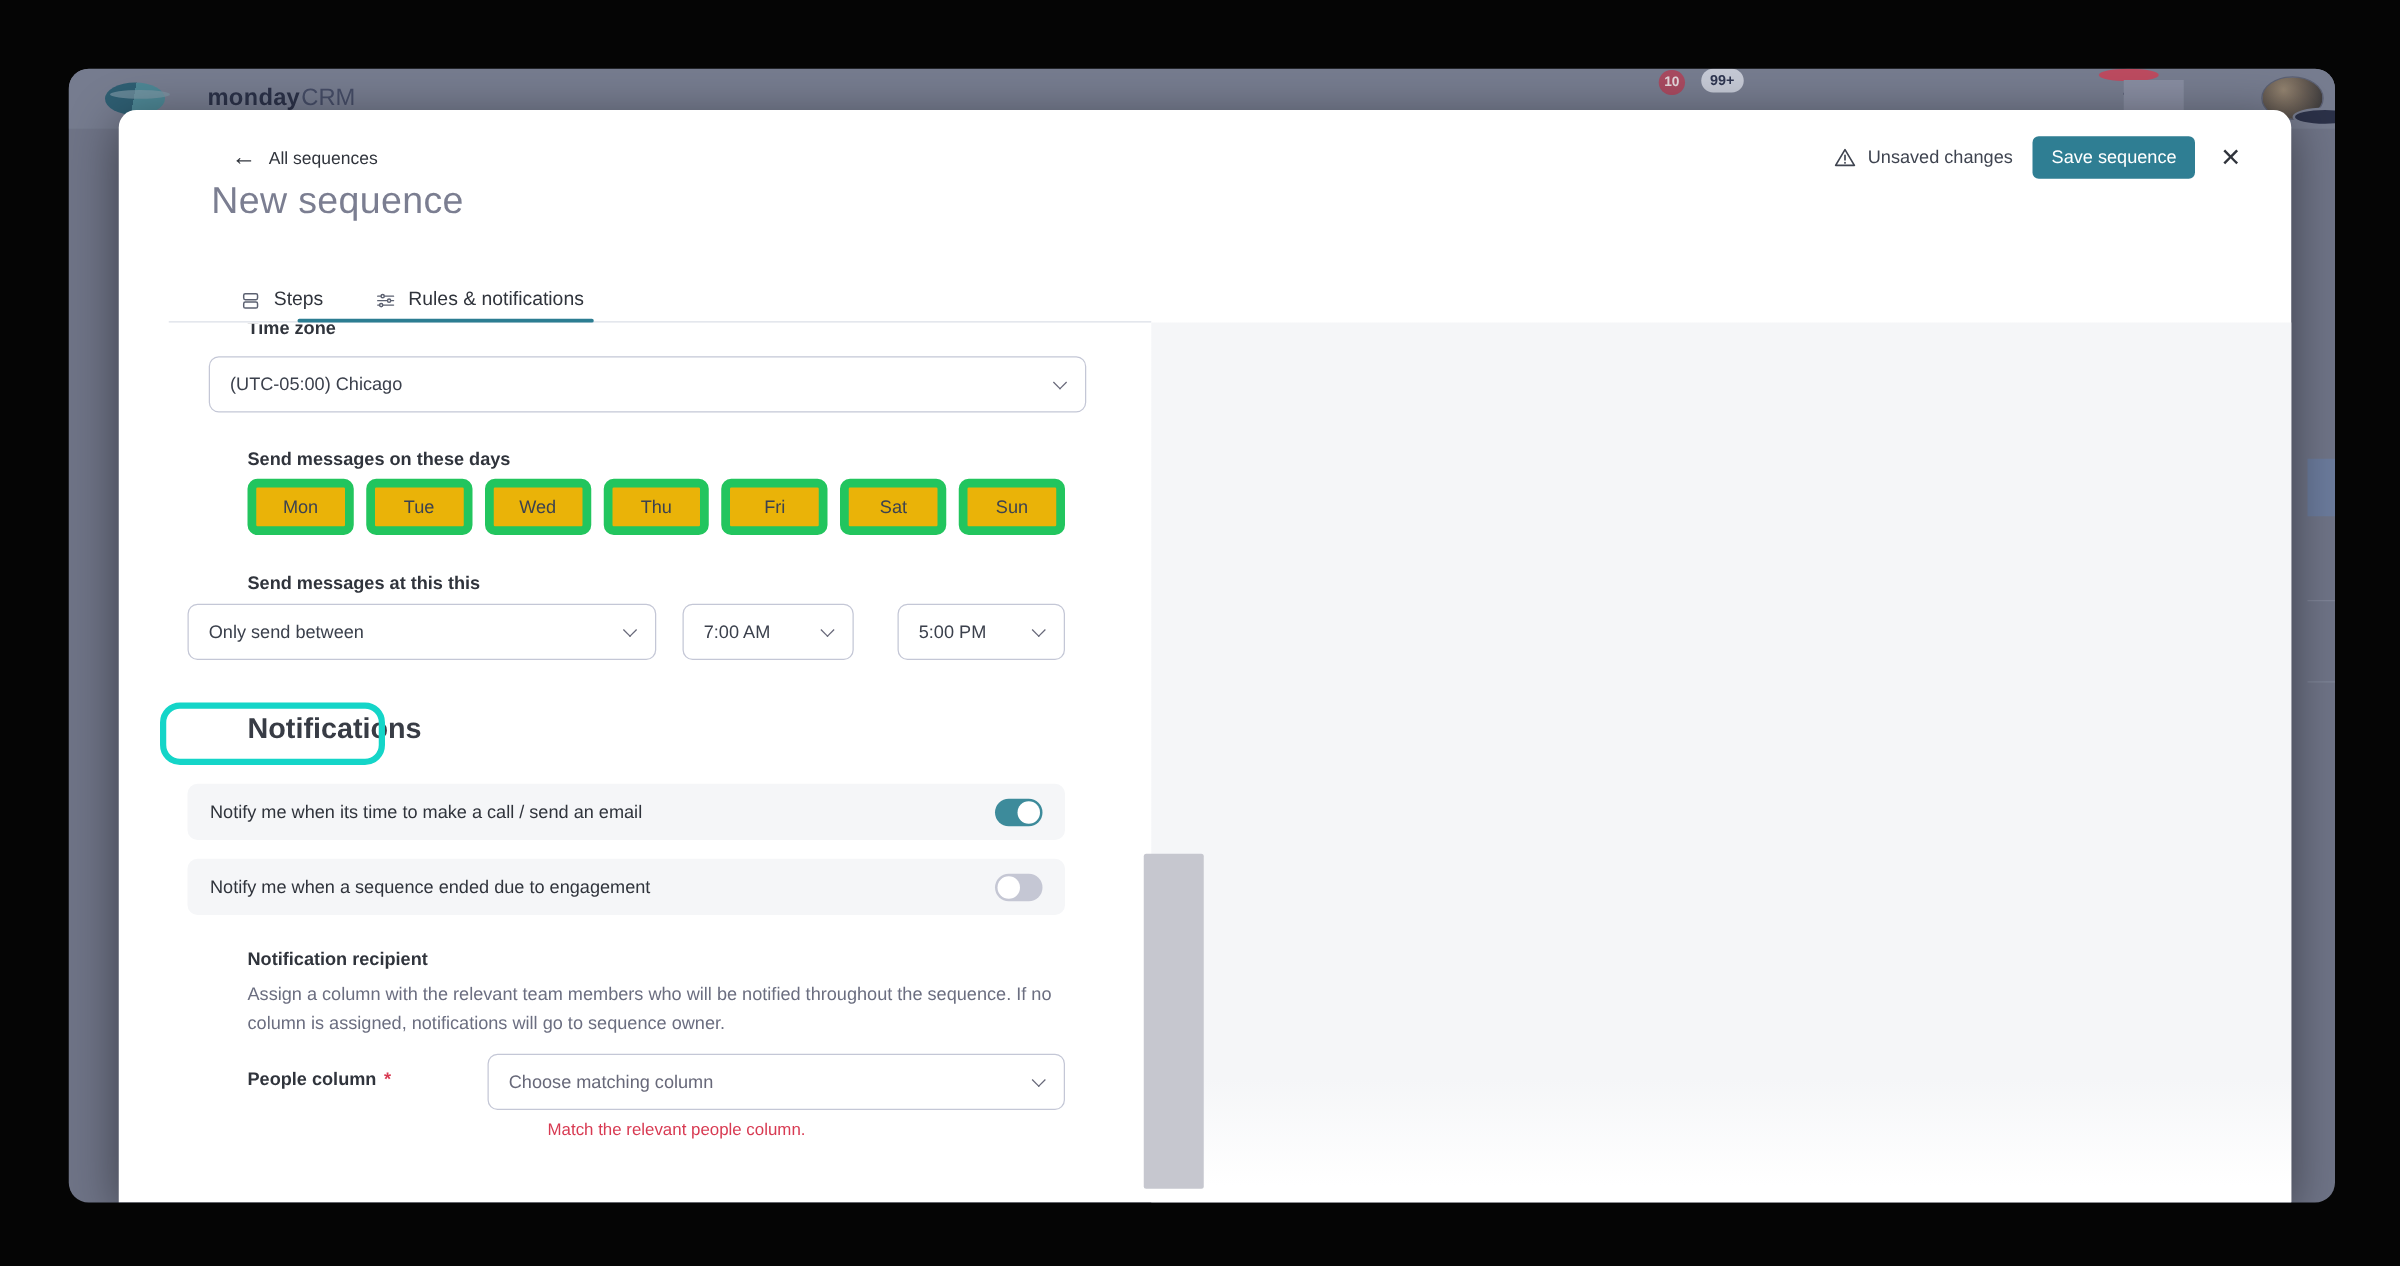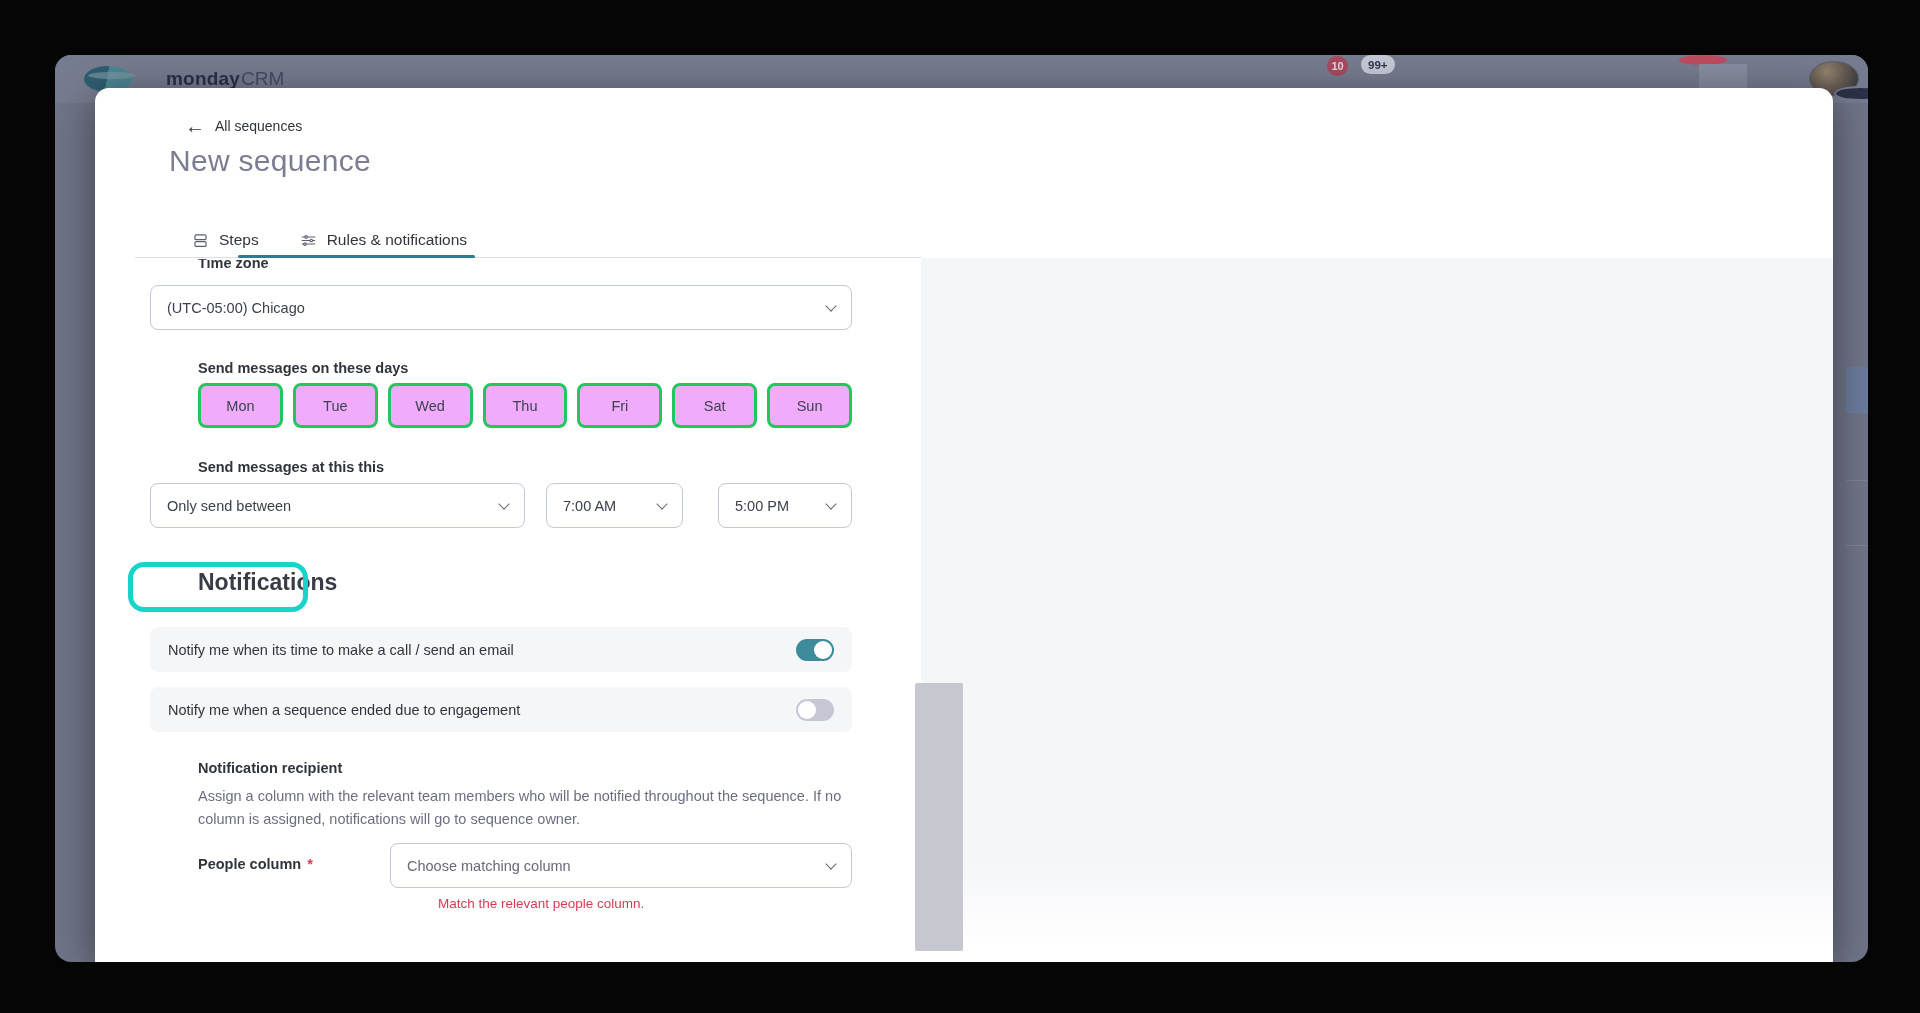--- a/index.html
+++ b/index.html
@@ -48,21 +48,21 @@
 
   .right-panel{left:826px;top:170px;width:912px;height:704px;background:linear-gradient(to bottom,#f5f6f8 0%,#f5f6f8 86%,#ffffff 98%);}
   .scrollbar{left:820px;top:595px;width:4px;height:268px;border-radius:2px;background:#c6c7cf;}
 
   .clip-label{left:55px;top:171px;width:200px;height:16px;overflow:hidden;}
   .clip-label span{display:block;margin-top:-4px;font-size:14.5px;font-weight:600;color:#30343c;}
   .form-label{font-size:14.5px;font-weight:600;color:#30343c;text-align:center;}
   .sel{border:1px solid #c4c7d6;border-radius:8px;background:#fff;display:flex;align-items:center;justify-content:space-between;padding:0 16px;font-size:14.5px;color:#3b404c;cursor:pointer;}
   .chev{width:8px;height:8px;border-right:1.7px solid #676879;border-bottom:1.7px solid #676879;transform:rotate(45deg);margin-top:-4px;flex:none;margin-left:12px;}
   .days-row{left:55px;top:295px;width:702px;height:45px;display:flex;gap:10px;}
-  .day-btn{flex:1;background:#f0abfc;border:3px solid #22c55e;border-radius:8px;display:flex;align-items:center;justify-content:center;font-size:14.5px;color:#3c4250;cursor:pointer;}
+  .day-btn{flex:1;background:#eab308;border:7px solid #22c55e;border-radius:8px;display:flex;align-items:center;justify-content:center;font-size:14.5px;color:#3c4250;cursor:pointer;}
   .to-word{font-size:14.5px;color:#3b404c;}
   .notif-heading{left:55px;top:481px;font-size:23px;font-weight:600;color:#383c45;}
   .highlight-box{left:33px;top:474px;width:180px;height:50px;border:5px solid #14d5c8;border-radius:16px;background:transparent;pointer-events:none;}
   .toggle-row{left:55px;top:539px;width:702px;height:45px;background:#f5f6f8;border-radius:8px;display:flex;align-items:center;justify-content:space-between;padding:0 18px;}
   .toggle-row .lbl{font-size:14.5px;color:#30343c;}
   .toggle{width:38px;height:22px;border-radius:11px;position:relative;cursor:pointer;flex:none;}
   .toggle.on{background:#3d8b9b;}
   .toggle.off{background:#c5c7d4;}
   .toggle .knob{position:absolute;top:2px;width:18px;height:18px;border-radius:50%;background:#fff;}
   .toggle.on .knob{right:2px;}
@@ -179,20 +179,32 @@
     <div class="abs rstrip-line" style="top:425px"></div>
     <div class="abs rstrip-line" style="top:490px"></div>
 
     <div class="abs modal">
 
       <div class="abs back-row">
         <span class="back-arrow">←</span>
         <span class="back-label">All sequences</span>
       </div>
 
+      <div class="abs hdr-right">
+        <div class="unsaved">
+          <svg width="20" height="20" viewBox="0 0 24 24">
+              <path d="M12 4.5L21 19.5H3z"></path>
+              <path d="M12 10v4.4"></path>
+              <path d="M12 16.8v.4"></path>
+            </svg>
+          <span>Unsaved changes</span>
+        </div>
+        <button class="save-btn">Save sequence</button>
+        <span class="close-x">✕</span>
+      </div>
 
       <div class="abs page-title">New sequence</div>
 
       <div class="abs tabs">
         <div class="tab">
           <svg width="19" height="19" viewBox="0 0 24 24">
               <rect x="5" y="5" width="14" height="6" rx="1.6"></rect>
               <rect x="5" y="13.5" width="14" height="6" rx="1.6"></rect>
             </svg>
           <span>Steps</span>
@@ -210,21 +222,21 @@
       <div class="abs tabbar-line"></div>
       <div class="abs tab-underline"></div>
 
       <div class="abs right-panel"></div>
       <div class="abs scrollbar"></div>
 
       <div class="abs clip-label">
         <span>Time zone</span>
       </div>
 
-      <div class="abs sel" style="left:55px;top:197px;width:702px;height:45px;">
+      <div class="abs sel" style="left:72px;top:197px;width:702px;height:45px;">
         <span>(UTC-05:00) Chicago</span>
         <span class="chev"></span>
       </div>
 
       <div class="abs form-label" style="left:55px;top:272px;">Send messages on these days</div>
 
       <div class="abs days-row">
         <div class="day-btn">Mon</div>
         <div class="day-btn">Tue</div>
         <div class="day-btn">Wed</div>

